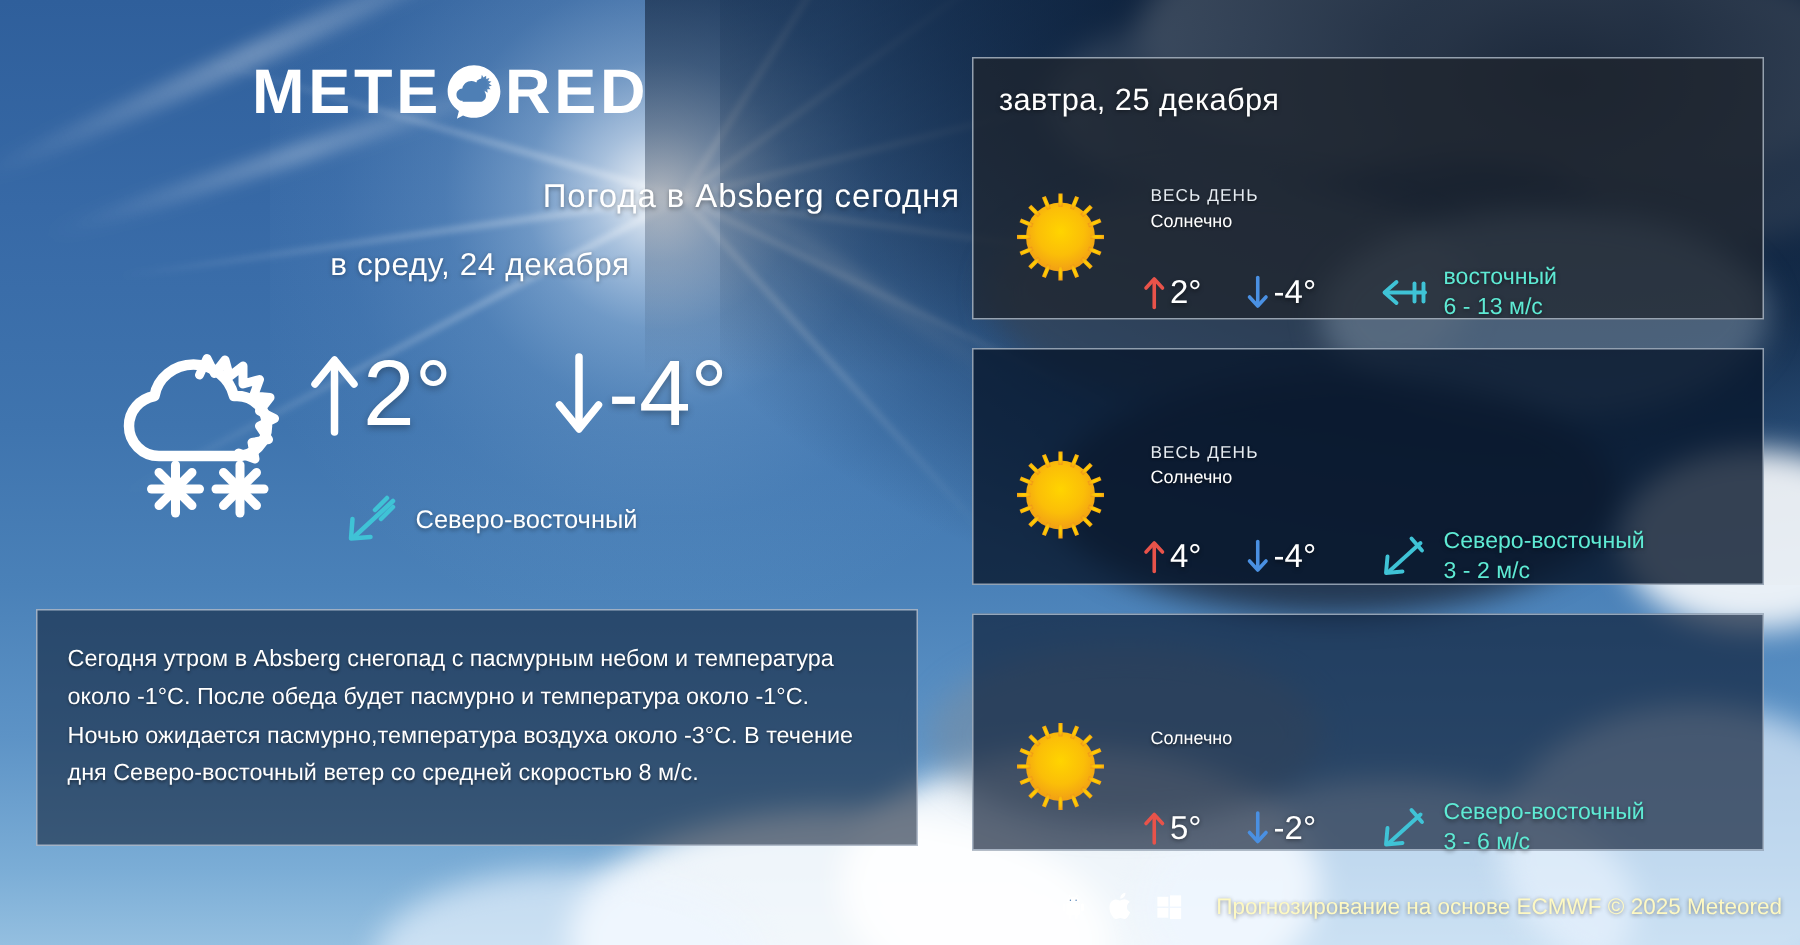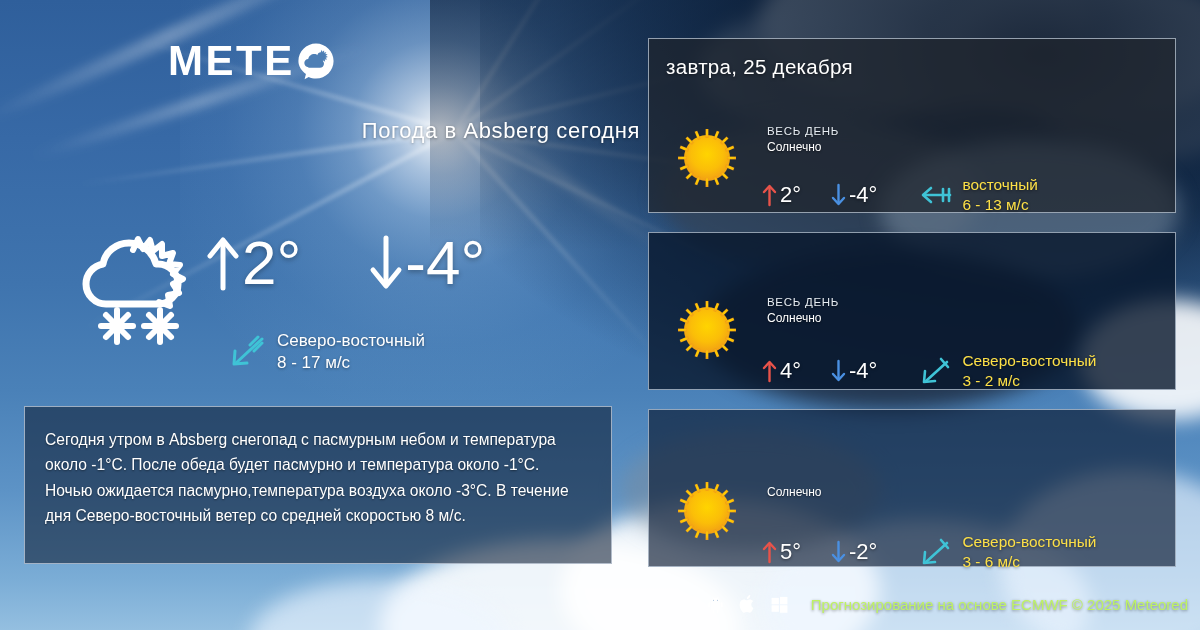--- a/index.html
+++ b/index.html
@@ -272,21 +272,21 @@
   }
   .c-temp.min { margin-left: 30px; }
   .arrow-sm { width: 15px; height: 24px; margin-right: 3px; }
 
   .c-wind {
     display: flex;
     align-items: center;
     margin-left: 42px;
   }
   .c-wind .wind-text {
-    color: #fde047;
+    color: #5eead4;
     font-size: 15.4px;
     line-height: 1.3;
     margin-left: 9px;
     text-shadow: 0 1px 3px rgba(0,0,0,0.5);
   }
 
   
   .footer {
     position: absolute;
     left: 648px; bottom: 16px;
@@ -296,21 +296,21 @@
     justify-content: flex-end;
   }
   .store-icons {
     display: flex;
     align-items: center;
     gap: 14px;
     margin-right: 22px;
   }
   .store-icons svg { display: block; }
   .footer-text {
-    color: #bef264;
+    color: #fef9c3;
     font-size: 15px;
     text-shadow: 0 1px 3px rgba(0,0,0,0.45);
     white-space: nowrap;
   }
 </style>
 </head>
 <body>
 
 <div id="bg">
   <div class="sky-base"></div>
@@ -367,24 +367,26 @@
             <path d="M25.5 8.2 l1.1 2.0 l1.9 -1.3 l0.1 2.3 l2.2 -0.6 l-0.9 2.1 l2.3 0.3
                      l-1.7 1.6 l2.0 1.2 l-2.2 0.8 l1.3 1.9 l-2.3 0.0 l0.3 2.3 l-2.0 -1.2
                      l-0.8 2.2 l-1.3 -1.9 l-1.7 1.6 l-0.2 -2.3 Z" opacity="0.95"></path>
           </g>
           <path d="M12.0 26.5 C9.6 26.5 7.7 24.6 7.7 22.2 C7.7 19.9 9.5 18.0 11.8 17.9
                    C12.4 14.9 15.0 12.7 18.2 12.7 C21.6 12.7 24.4 15.3 24.7 18.6
                    C26.8 18.9 28.4 20.7 28.4 22.9 C28.4 25.3 26.5 27.2 24.1 27.2
                    L12.0 27.2 Z" fill="#4e7fb5"></path>
         </svg>
       </span>
+      <span>RED</span>
     </span>
   </div>
 
   <div class="head-line1">Погода в Absberg сегодня</div>
+  <div class="head-line2">в среду, 24 декабря</div>
 
   <div class="today-row">
 
     <div class="today-icon">
       <svg viewBox="0 0 130 125" width="130" height="125">
         <g fill="none" stroke="#ffffff" stroke-width="7" stroke-linecap="round" stroke-linejoin="round">
 
           <path d="M61 26 l5 -11 l5 10 l7 -9 l3 11 l9 -7 l0 12 l11 -3 l-4 11 l11 1 l-7 9
                    l10 5 l-10 5 l6 9 l-11 2 l2 11 l-11 -4" stroke-width="6"></path>
 
@@ -436,21 +438,20 @@
       <svg width="40" height="34" viewBox="0 0 40 34">
         <g stroke="#3FC3D6" stroke-width="3" fill="none" stroke-linecap="round" stroke-linejoin="round">
           <line x1="34" y1="4" x2="8" y2="28"></line>
           <polyline points="7,16 6,29 19,28"></polyline>
           <line x1="30" y1="2" x2="22" y2="10"></line>
           <line x1="34" y1="8" x2="26" y2="16"></line>
         </g>
       </svg>
       <div class="wind-text">
         <div>Северо-восточный</div>
-        <div>8 - 17 м/с</div>
       </div>
     </div>
   </div>
 
   <div class="desc-box">
     <div class="desc-text">Сегодня утром в Absberg снегопад с пасмурным небом и температура около -1°C. После обеда будет пасмурно и температура около  -1°C. Ночью ожидается пасмурно,температура воздуха около -3°C. В течение дня Северо-восточный ветер со средней скоростью 8 м/с.</div>
   </div>
 </div>
 
 <div id="right">

